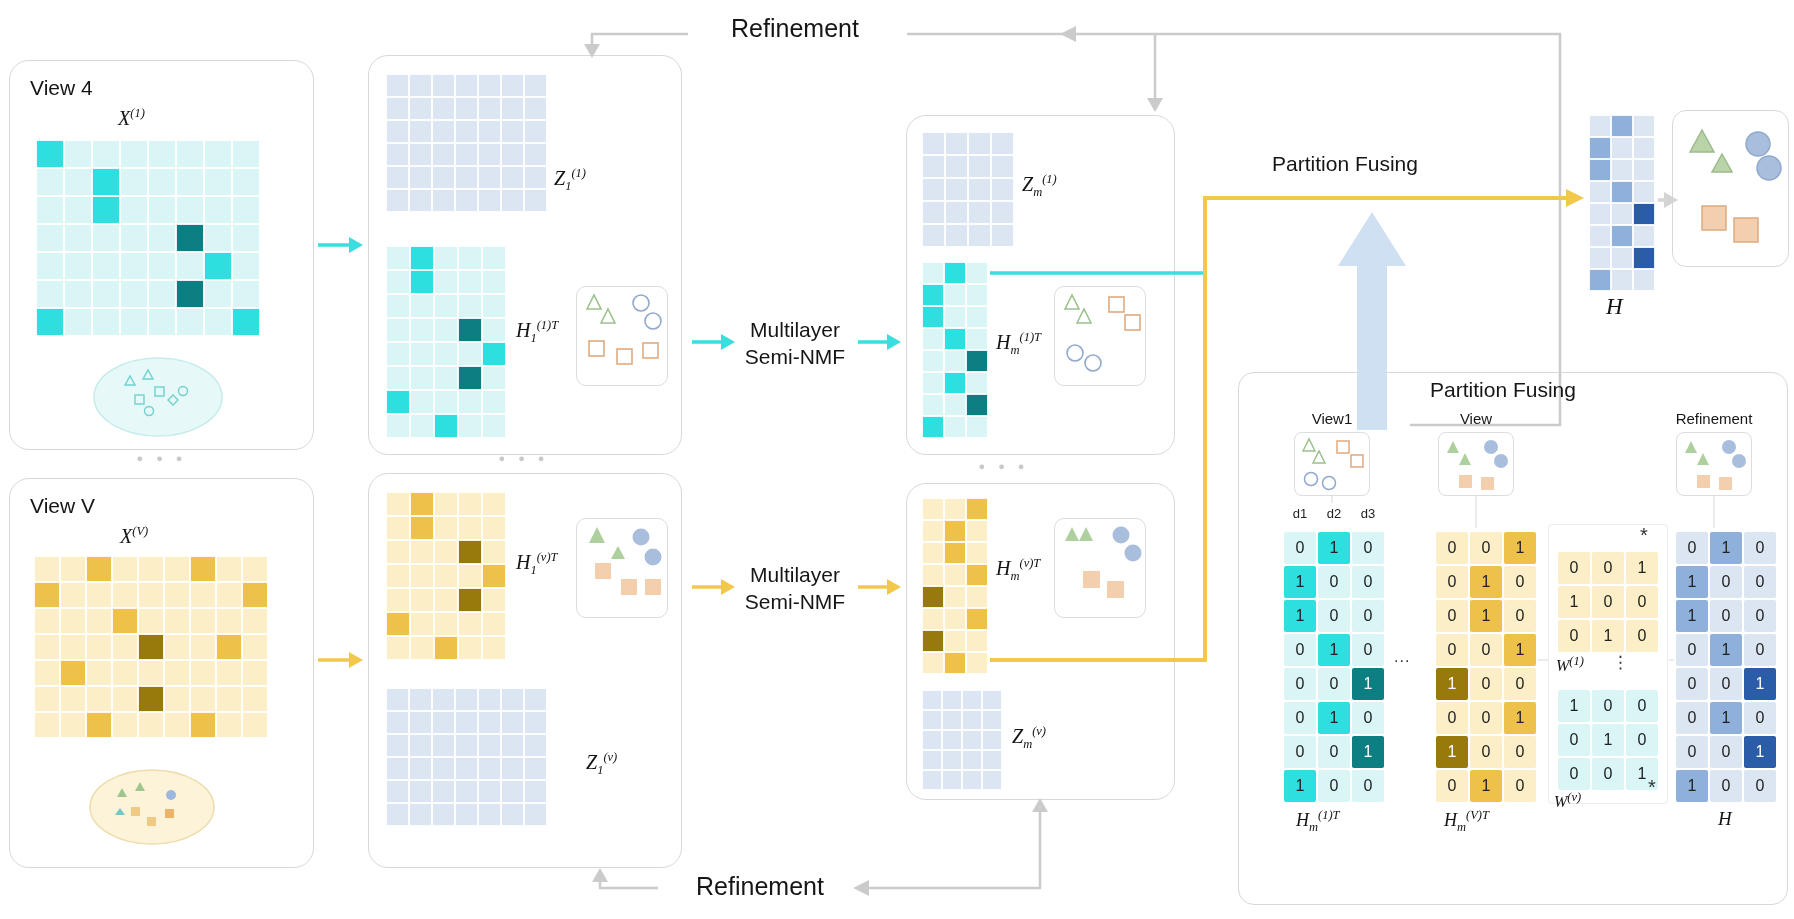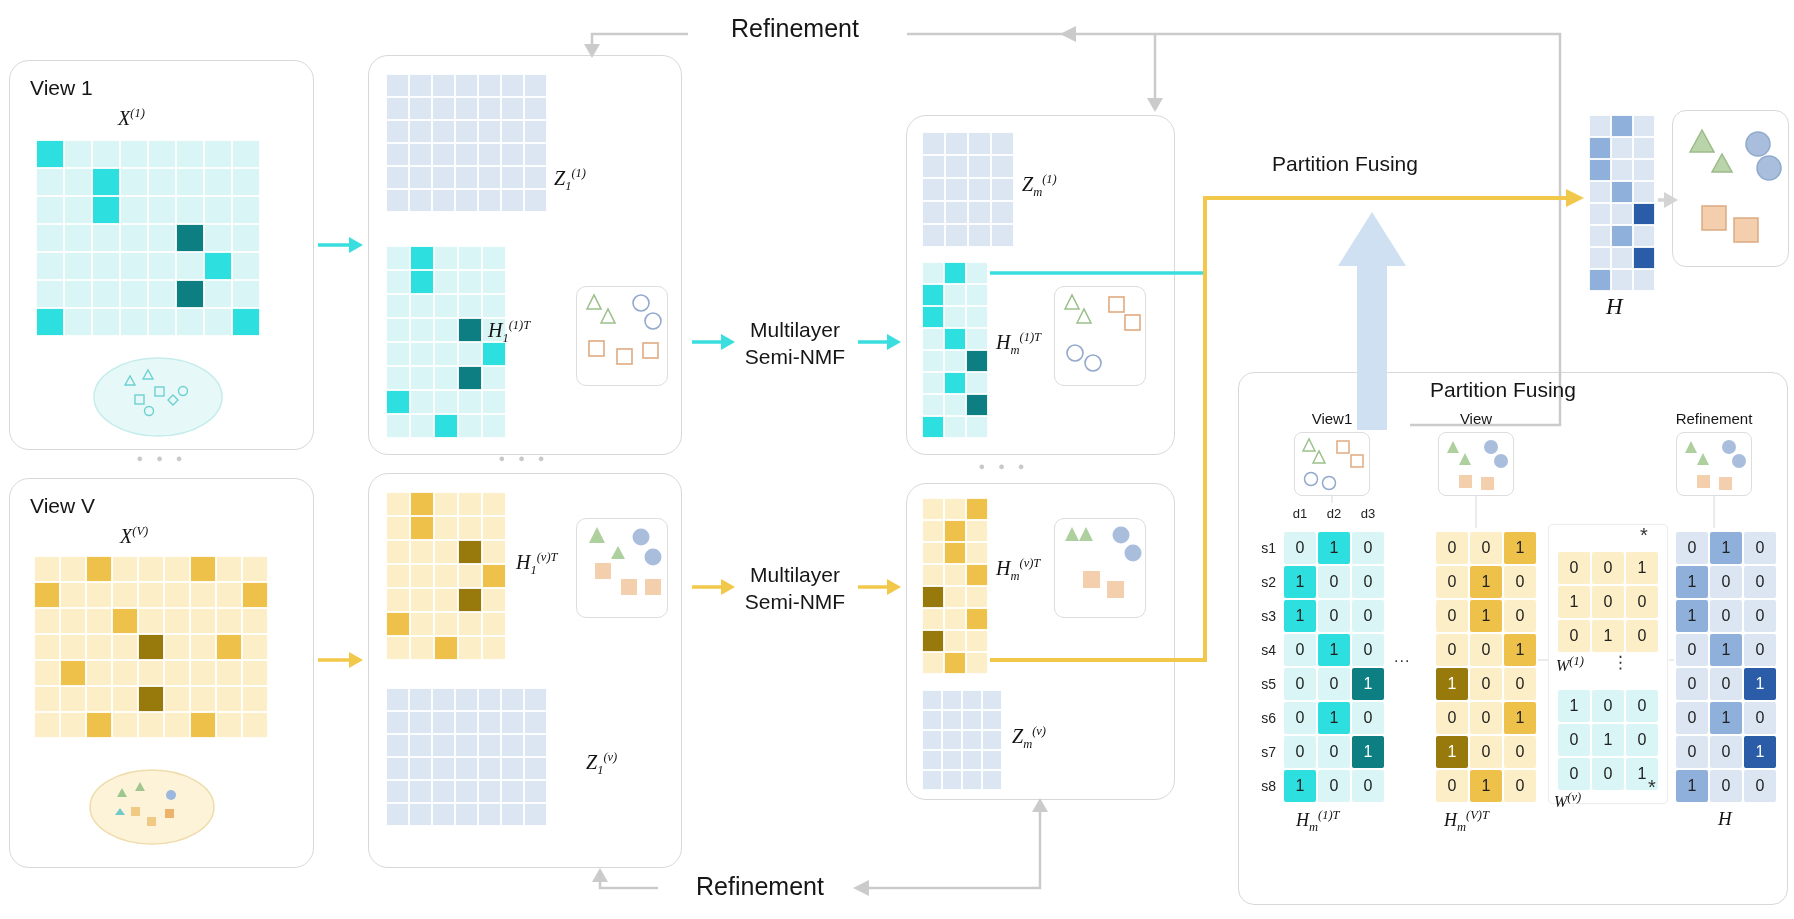--- a/index.html
+++ b/index.html
@@ -32,21 +32,21 @@
 
   <div class="box" style="left:9px;top:60px;width:305px;height:390px"></div>
   <div class="box" style="left:9px;top:478px;width:305px;height:390px"></div>
   <div class="box" style="left:368px;top:55px;width:314px;height:400px"></div>
   <div class="box" style="left:368px;top:473px;width:314px;height:395px"></div>
   <div class="box" style="left:906px;top:115px;width:269px;height:340px"></div>
   <div class="box" style="left:906px;top:483px;width:269px;height:317px"></div>
   <div class="box" style="left:1672px;top:110px;width:117px;height:157px;border-radius:14px"></div>
   <div class="box" style="left:1238px;top:372px;width:550px;height:533px;border-radius:16px"></div>
 
-  <div class="label" style="left:30px;top:76px;font-size:21px">View 1</div>
+  <div class="label" style="left:30px;top:76px;font-size:21px">View 4</div>
   <div class="label" style="left:30px;top:494px;font-size:21px">View V</div>
 
   <div class="label center" style="left:688px;top:14px;width:214px;font-size:25px">Refinement</div>
   <div class="label center" style="left:658px;top:872px;width:204px;font-size:25px">Refinement</div>
 
   <div class="label center" style="left:718px;top:316px;width:154px;font-size:21px;line-height:27px">
     <div>Multilayer</div>
     <div>Semi-NMF</div>
   </div>
   <div class="label center" style="left:718px;top:561px;width:154px;font-size:21px;line-height:27px">
@@ -470,21 +470,21 @@
       <div class="mcell" style="height: 22px; width: 22px; background: rgb(220, 230, 242);"></div>
       <div class="mcell" style="height: 22px; width: 22px; background: rgb(42, 92, 168);"></div>
       <div class="mcell" style="height: 22px; width: 22px; background: rgb(143, 176, 218);"></div>
       <div class="mcell" style="height: 22px; width: 22px; background: rgb(220, 230, 242);"></div>
       <div class="mcell" style="height: 22px; width: 22px; background: rgb(220, 230, 242);"></div>
     </div>
 
   <span class="math" style="left:118px;top:106px"><span>X</span><sub></sub><sup>(1)</sup></span>
   <span class="math" style="left:120px;top:524px"><span>X</span><sub></sub><sup>(V)</sup></span>
   <span class="math" style="left:554px;top:166px"><span>Z</span><sub>1</sub><sup>(1)</sup></span>
-  <span class="math" style="left:488px;top:318px"><span>H</span><sub>1</sub><sup>(1)T</sup></span>
+  <span class="math" style="left:516px;top:318px"><span>H</span><sub>1</sub><sup>(1)T</sup></span>
   <span class="math" style="left:1022px;top:172px"><span>Z</span><sub>m</sub><sup>(1)</sup></span>
   <span class="math" style="left:996px;top:330px"><span>H</span><sub>m</sub><sup>(1)T</sup></span>
   <span class="math" style="left:516px;top:550px"><span>H</span><sub>1</sub><sup>(v)T</sup></span>
   <span class="math" style="left:586px;top:750px"><span>Z</span><sub>1</sub><sup>(v)</sup></span>
   <span class="math" style="left:996px;top:556px"><span>H</span><sub>m</sub><sup>(v)T</sup></span>
   <span class="math" style="left:1012px;top:724px"><span>Z</span><sub>m</sub><sup>(v)</sup></span>
   <span class="math" style="left:1606px;top:294px;font-size:23px"><span>H</span></span>
 
   <div class="minipanel" style="left:576px;top:286px;width:92px;height:100px">
     <svg width="92" height="100">
@@ -603,30 +603,20 @@
       <rect x="42" y="44" width="13" height="13" fill="#f3cfae"></rect>
     </svg>
   </div>
 
   <div class="hdr" style="left:1284px;top:506px;grid-template-columns:repeat(3,32px)">
     <span>d1</span>
     <span>d2</span>
     <span>d3</span>
   </div>
 
-  <div class="rowlabels" style="left:1248px;top:532px">
-    <span>s1</span>
-    <span>s2</span>
-    <span>s3</span>
-    <span>s4</span>
-    <span>s5</span>
-    <span>s6</span>
-    <span>s7</span>
-    <span>s8</span>
-  </div>
 
   <div class="tbl" style="left: 1284px; top: 532px; grid-template-columns: repeat(3, 32px); gap: 2px;">
       <div class="tcell" style="height: 32px; width: 32px; line-height: 32px; background: rgb(217, 245, 245);">0</div>
       <div class="tcell" style="height: 32px; width: 32px; line-height: 32px; background: rgb(45, 223, 223);">1</div>
       <div class="tcell" style="height: 32px; width: 32px; line-height: 32px; background: rgb(217, 245, 245);">0</div>
       <div class="tcell" style="height: 32px; width: 32px; line-height: 32px; background: rgb(45, 223, 223);">1</div>
       <div class="tcell" style="height: 32px; width: 32px; line-height: 32px; background: rgb(217, 245, 245);">0</div>
       <div class="tcell" style="height: 32px; width: 32px; line-height: 32px; background: rgb(217, 245, 245);">0</div>
       <div class="tcell" style="height: 32px; width: 32px; line-height: 32px; background: rgb(45, 223, 223);">1</div>
       <div class="tcell" style="height: 32px; width: 32px; line-height: 32px; background: rgb(217, 245, 245);">0</div>

